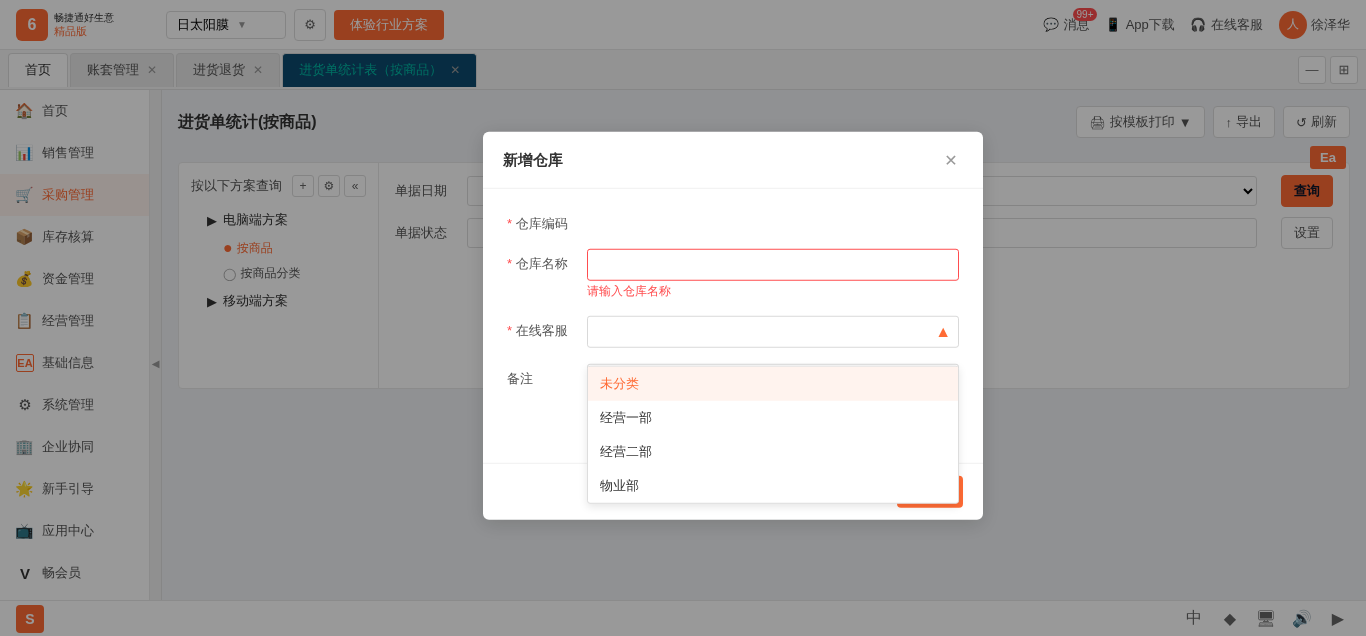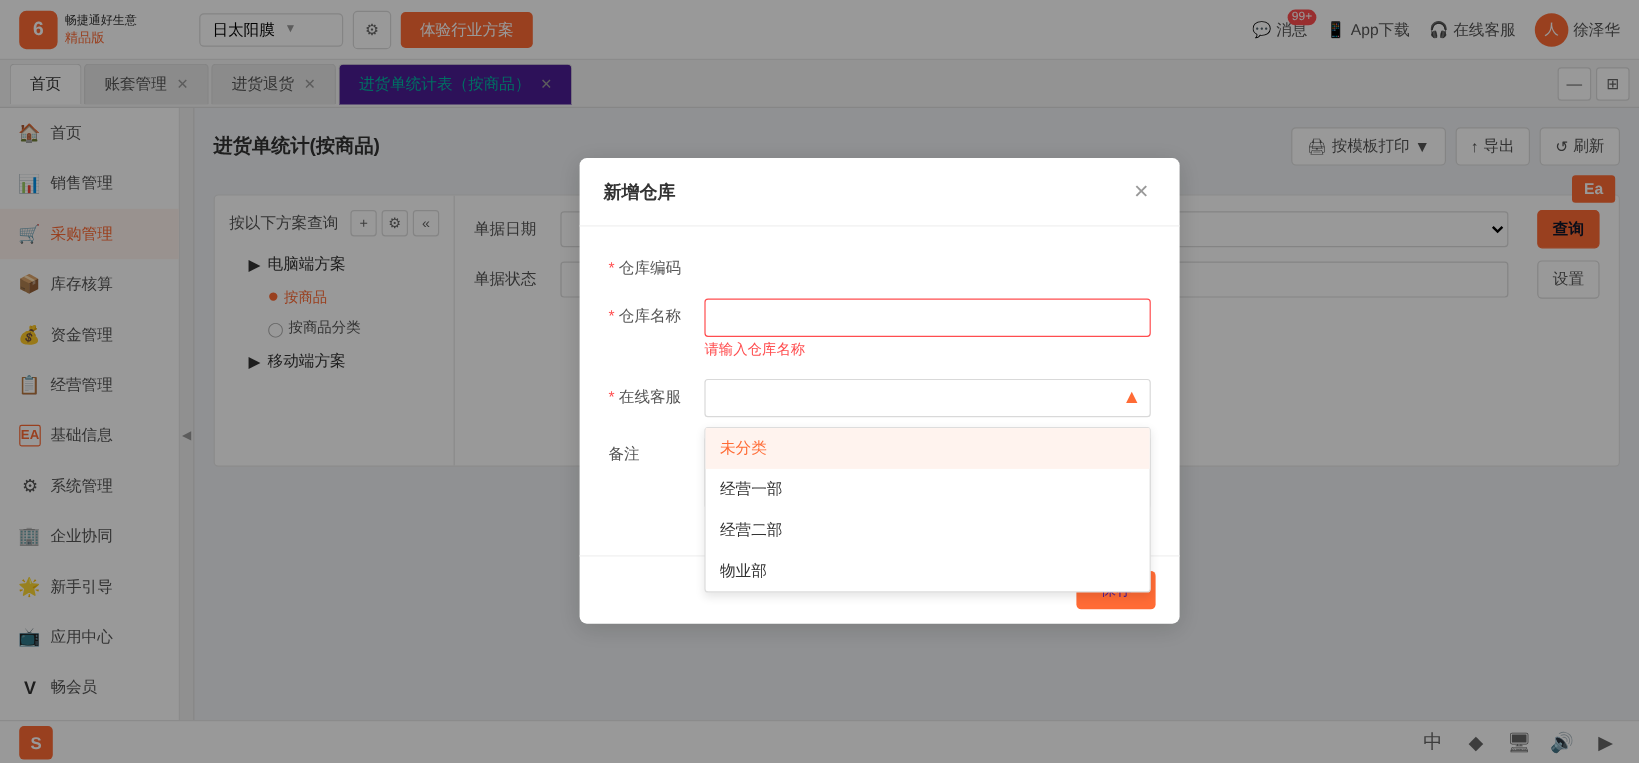--- a/index.html
+++ b/index.html
@@ -132,21 +132,21 @@
       gap: 6px;
       border-radius: 4px 4px 0 0;
       cursor: pointer;
       font-size: 13px;
       color: #555;
       background: #e8e8e8;
       border: 1px solid #ddd;
       border-bottom: none;
     }
     .tab-item.active {
-      background: #4c1d95;
+      background: #0c4a6e;
       color: #00b9a4;
       border-color: #ddd;
     }
     .tab-item.home {
       background: #fff;
       color: #333;
     }
     .tab-close {
       font-size: 12px;
       color: #999;
@@ -426,21 +426,21 @@
       top: 50%;
       transform: translateY(-50%);
       color: #ff6b35;
       cursor: pointer;
       font-size: 16px;
     }
 
     
     .dropdown-list {
       position: absolute;
-      top: 40px;
+      top: 50px;
       left: 0;
       right: 0;
       background: white;
       border: 1px solid #ddd;
       border-radius: 3px;
       box-shadow: 0 3px 8px rgba(0,0,0,0.1);
       z-index: 300;
     }
     .dropdown-item {
       padding: 8px 12px;

